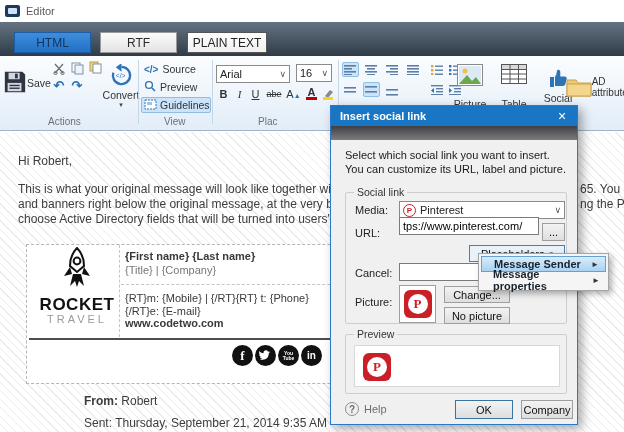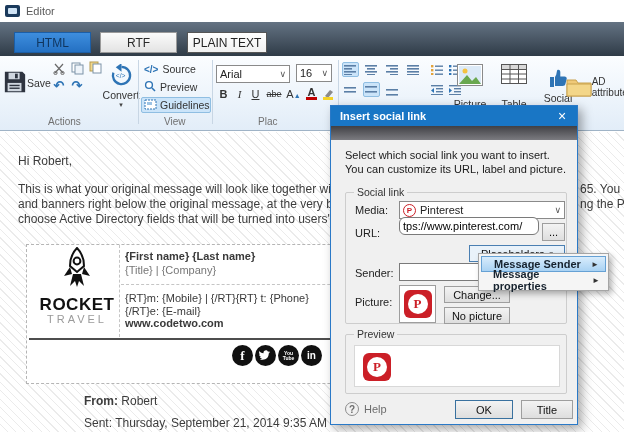--- a/index.html
+++ b/index.html
@@ -426,27 +426,27 @@
     <div class="grp" style="left:14px;top:86px;width:222px;height:132px">
       <span class="legend">Social link</span>
     </div>
     <div class="dlbl" style="left:24px;top:98px">Media:</div>
     <div class="combo" style="left:68px;top:95px;width:166px">
       <span class="pin-mini">P</span>
       <span>Pinterest</span>
       <span class="chev">∨</span>
     </div>
     <div class="dlbl" style="left:24px;top:121px">URL:</div>
-    <input class="dinput" style="left: 68px; top: 111px; width: 140px; border-radius: 6px;" value="tps://www.pinterest.com/">
+    <input class="dinput" style="left: 68px; top: 111px; width: 140px;" value="tps://www.pinterest.com/">
     <div class="btn" style="left:211px;top:117px;width:23px;height:18px">...</div>
     <div class="btn" style="left:138px;top:139px;width:96px;height:17px;border:1px solid #4a7fb2;background:#e9f2fa">
       <span>Placeholders</span>
       <span style="font-size:7px;margin-left:5px">▾</span>
     </div>
-    <div class="dlbl" style="left:24px;top:161px">Sender:</div>
+    <div class="dlbl" style="left:24px;top:161px">Cancel:</div>
     <input class="dinput" style="left: 68px; top: 157px; width: 166px;" value="">
     <div class="dlbl" style="left:24px;top:190px">Picture:</div>
     <div style="position:absolute;left:68px;top:179px;width:37px;height:38px;background:#fff;border:1px solid #9e9e9e;display:flex;align-items:center;justify-content:center">
       <span class="pin-badge">
           <span class="c">P</span>
         </span>
     </div>
     <div class="btn" style="left:113px;top:180px;width:66px;height:17px">Change...</div>
     <div class="btn" style="left:113px;top:201px;width:66px;height:17px">No picture</div>
 
@@ -457,21 +457,21 @@
             <span class="c">P</span>
           </span>
       </div>
     </div>
 
     <div style="position:absolute;left:14px;top:296px;display:flex;align-items:center">
       <span class="help-ico">?</span>
       <span style="color:#6d6d6d">Help</span>
     </div>
     <div class="btn btn-default" style="left:124px;top:294px;width:58px;height:19px">OK</div>
-    <div class="btn" style="left:190px;top:294px;width:52px;height:19px">Title</div>
+    <div class="btn" style="left:190px;top:294px;width:52px;height:19px">Company</div>
   </div>
 
   <div class="menu">
     <div class="mitem hot">
       <span>Message Sender</span>
       <span class="sub">►</span>
     </div>
     <div class="mitem">
       <span>Message properties</span>
       <span class="sub">►</span>

